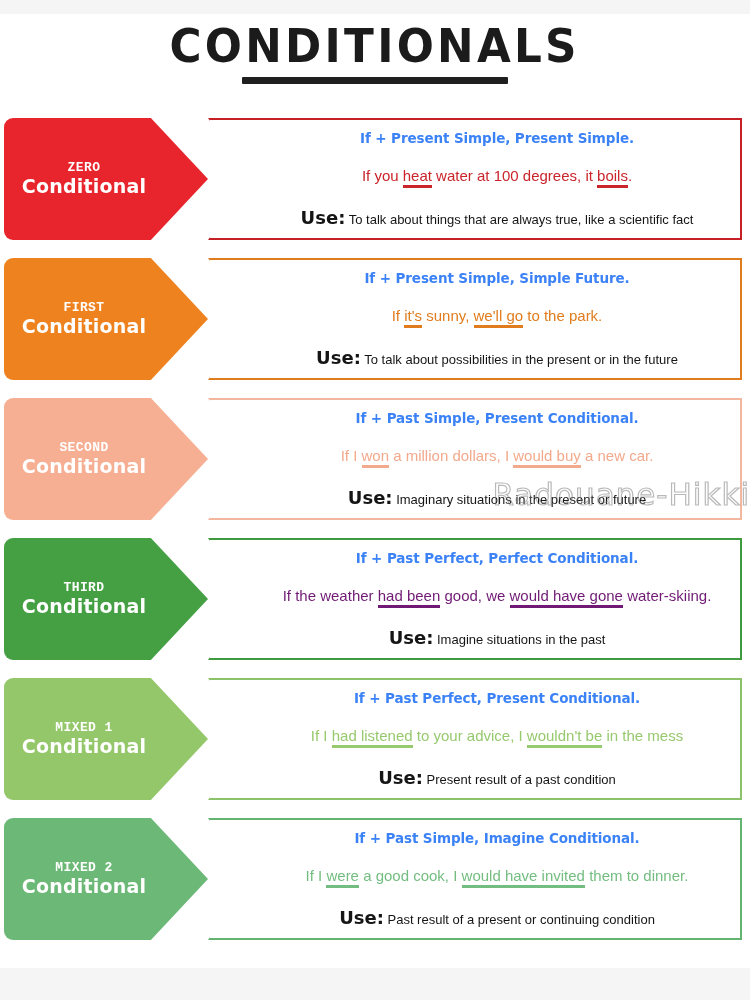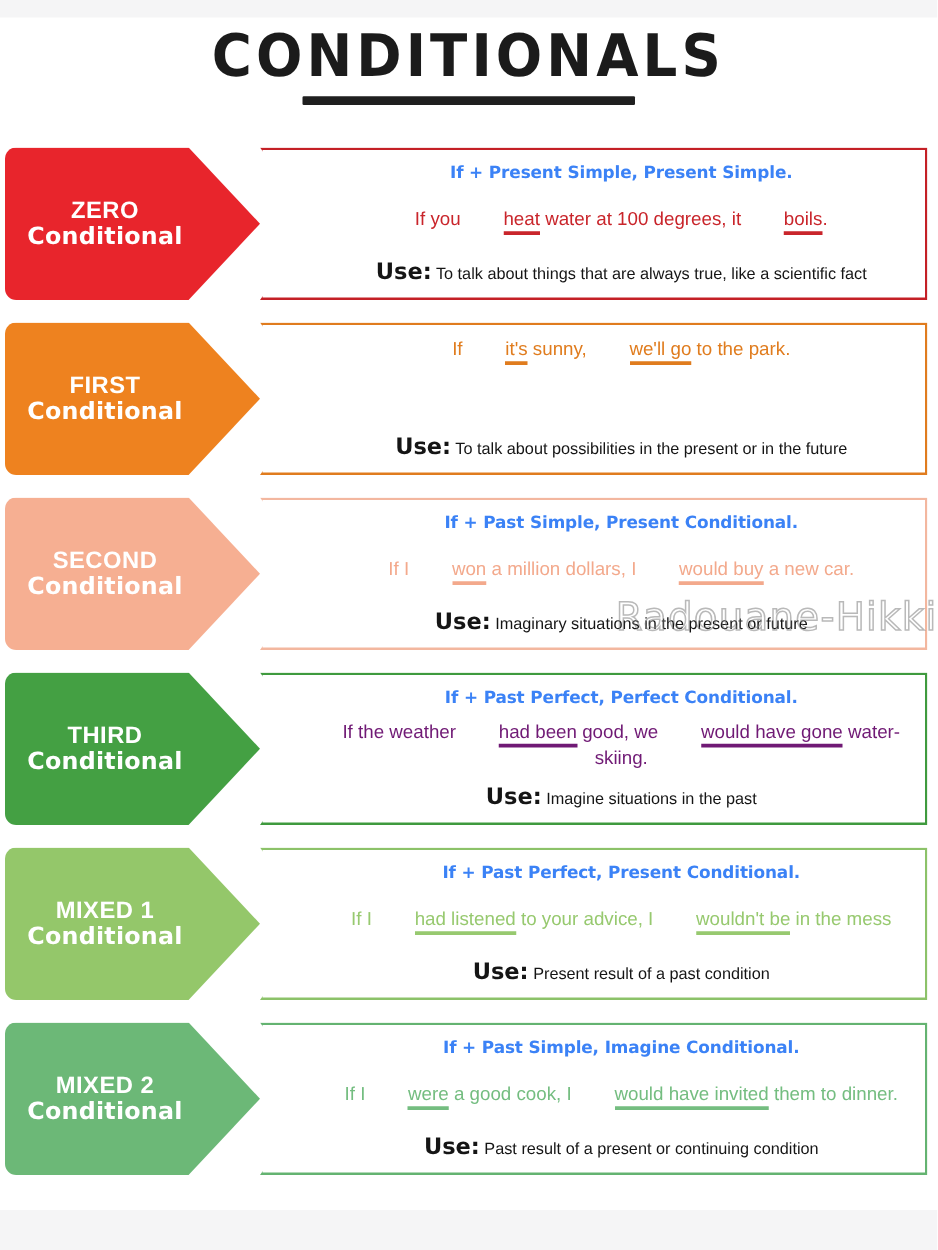--- a/index.html
+++ b/index.html
@@ -85,22 +85,22 @@
     -webkit-clip-path: polygon(0% 0%, 72% 0%, 100% 50%, 72% 100%, 0% 100%);
     clip-path: polygon(0% 0%, 72% 0%, 100% 50%, 72% 100%, 0% 100%);
     box-sizing: border-box;
     padding-right: 44px;
   }
   .label-inner {
     line-height: 1.12;
   }
   .label-top {
     display: block;
-    font-family: Liberation Sans, sans-serif;
-    font-size: 19px;
+    font-family: Liberation Mono, monospace;
+    font-size: 13px;
     font-weight: 700;
     letter-spacing: 0.4px;
   }
   .label-bottom {
     display: block;
     font-family: "DejaVu Sans", sans-serif;
     font-size: 19px;
     font-weight: 700;
     letter-spacing: 0.2px;
   }
@@ -136,21 +136,20 @@
     font-family: "Liberation Sans", sans-serif;
     font-size: 15px;
     text-align: center;
     width: 100%;
     line-height: 1.35;
   }
   .example u {
     text-decoration: none;
     border-bottom: 3px solid currentColor;
     padding-bottom: 1px;
-    margin-left: 30px;
   }
   .use-line {
     font-family: "Liberation Sans", sans-serif;
     font-size: 13px;
     color: #151515;
     text-align: center;
     width: 100%;
   }
   .use-line .use-k {
     font-family: "DejaVu Sans", sans-serif;
@@ -205,20 +204,21 @@
         </div>
       </div>
       <div class="row">
         <div class="row-label" style="background: rgb(238, 130, 31);">
           <div class="label-inner">
             <span class="label-top">FIRST</span>
             <span class="label-bottom">Conditional</span>
           </div>
         </div>
         <div class="row-card" style="border-color: rgb(224, 124, 30);">
+          <div class="formula">If + Present Simple, Simple Future.</div>
           <div class="example" style="color: rgb(224, 124, 30);"><span>If </span><u>it's</u><span> sunny, </span><u>we'll go</u><span> to the park.</span></div>
           <div class="use-line"><span class="use-k">Use:</span><span> To talk about possibilities in the present or in the future</span></div>
         </div>
       </div>
       <div class="row">
         <div class="row-label" style="background: rgb(246, 175, 146);">
           <div class="label-inner">
             <span class="label-top">SECOND</span>
             <span class="label-bottom">Conditional</span>
           </div>

